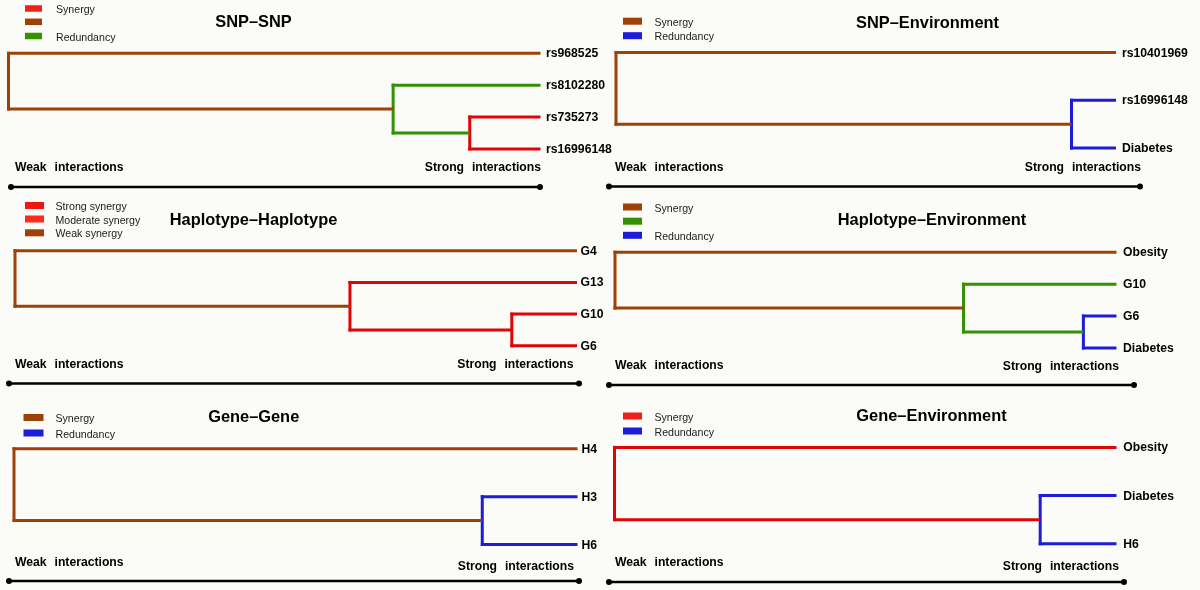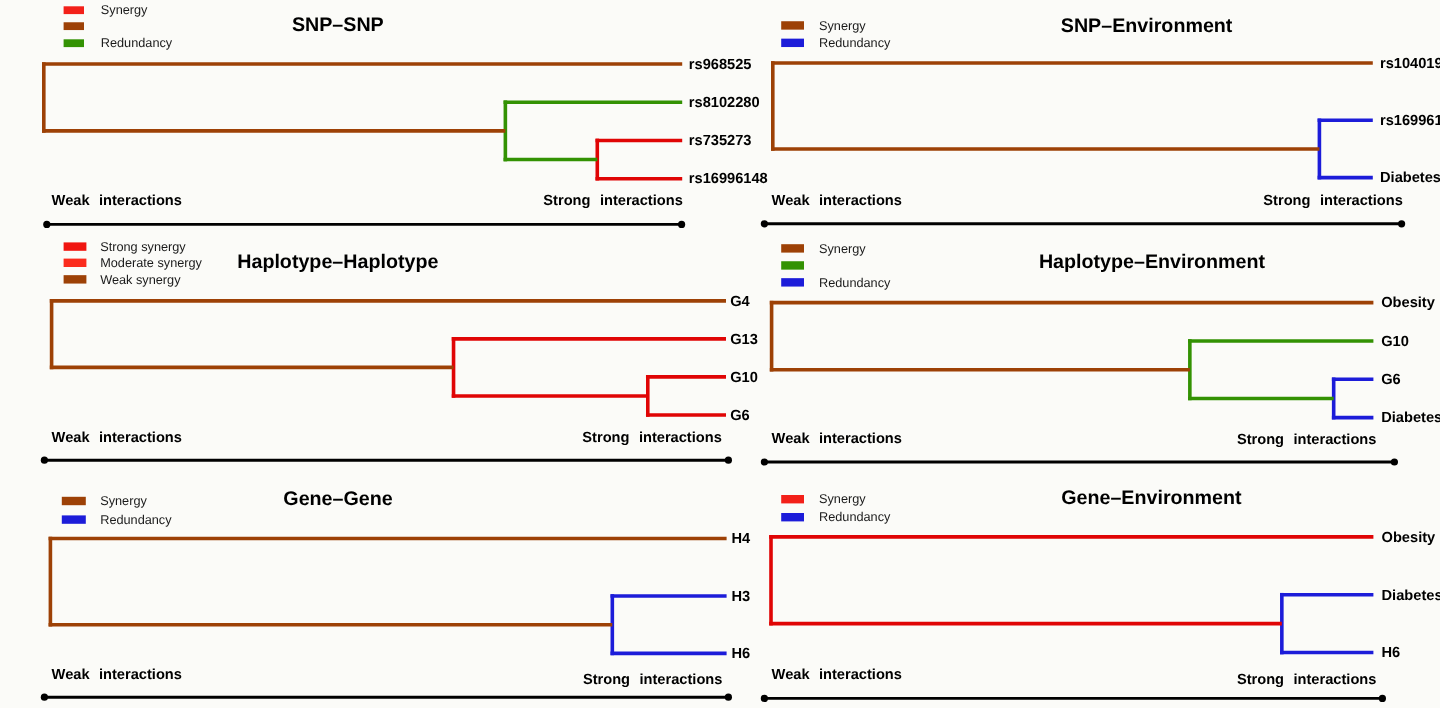--- a/index.html
+++ b/index.html
@@ -8,21 +8,20 @@
     width: 1200px;
     height: 590px;
     background: #fbfbf8;
     overflow: hidden;
     font-family: "Liberation Sans", sans-serif;
   }
   #figure {
     position: relative;
     width: 1027px;
     height: 590px;
-    margin-left: 28px;
   }
   svg text {
     font-family: "Liberation Sans", sans-serif;
     fill: #000000;
   }
   svg text.panel-title {
     font-size: 16.4px;
     font-weight: bold;
   }
   svg text.leaf-label {

